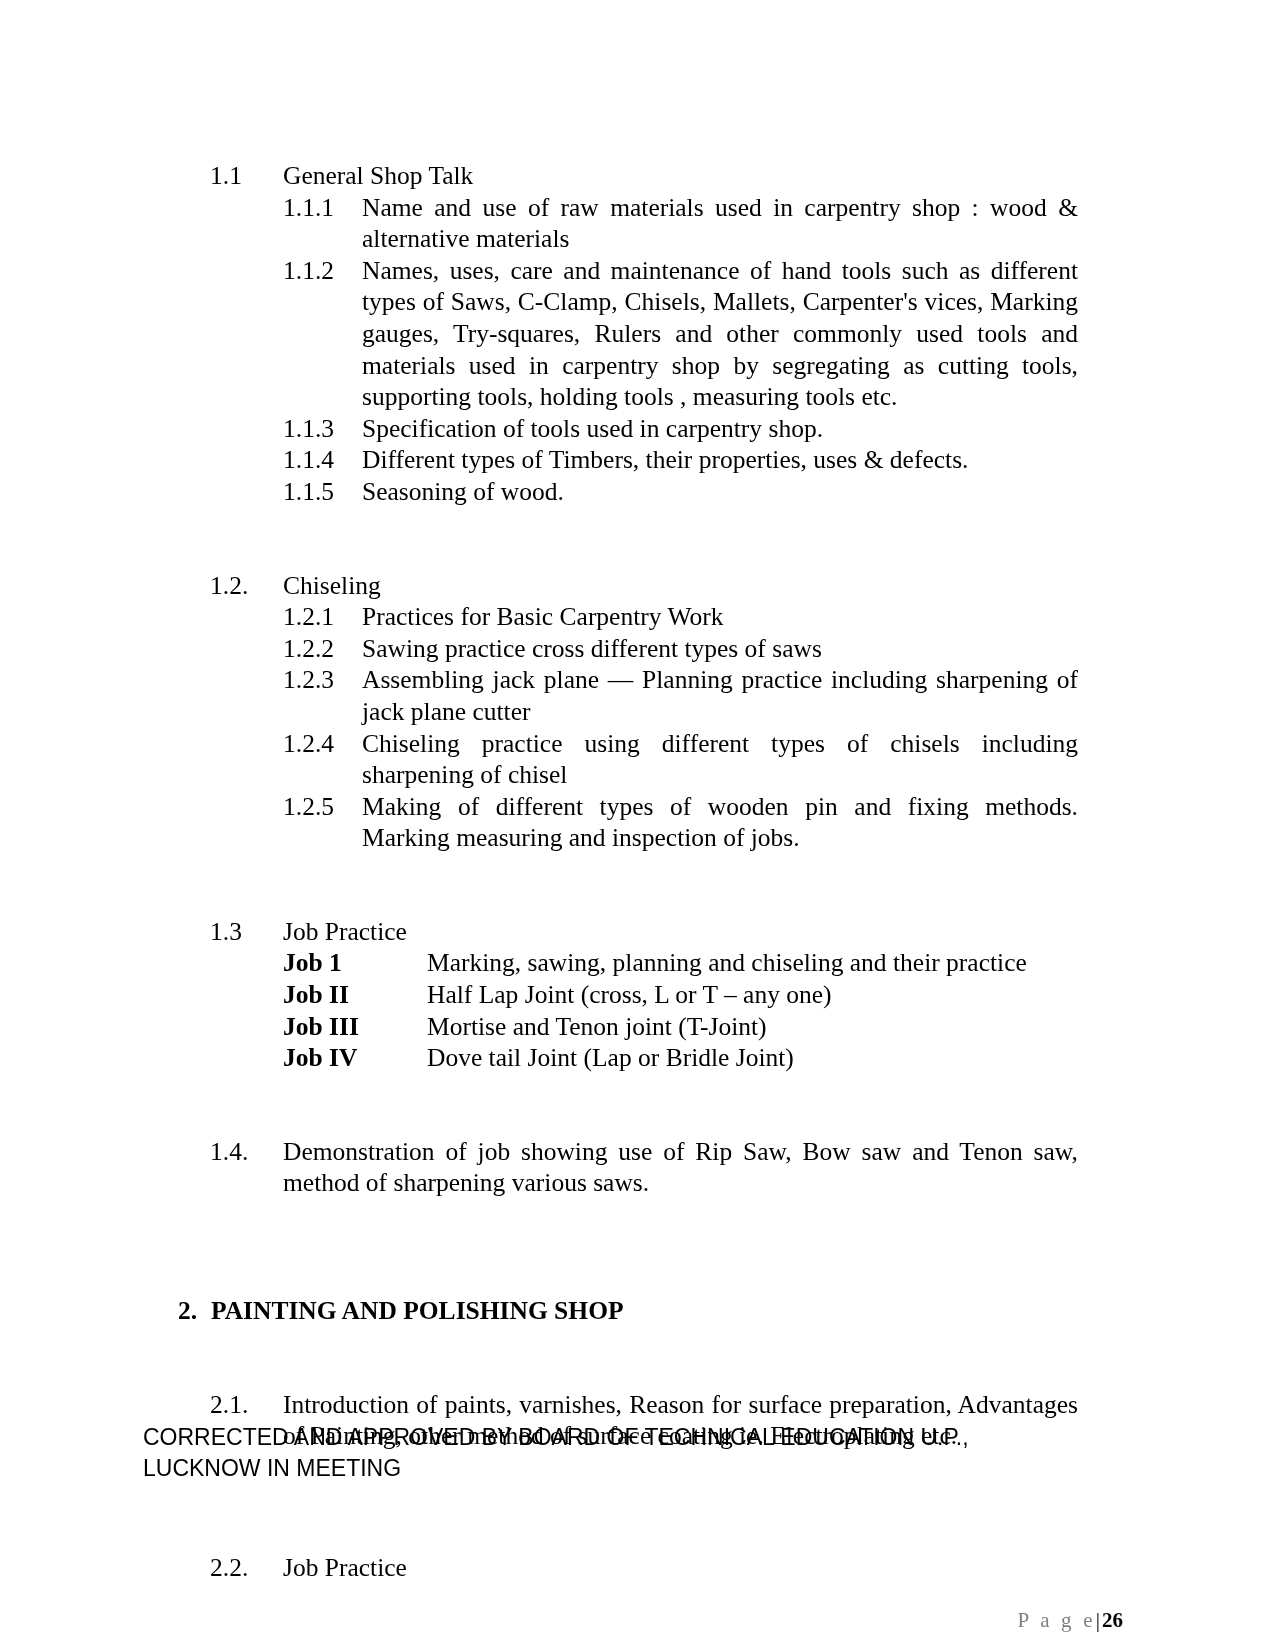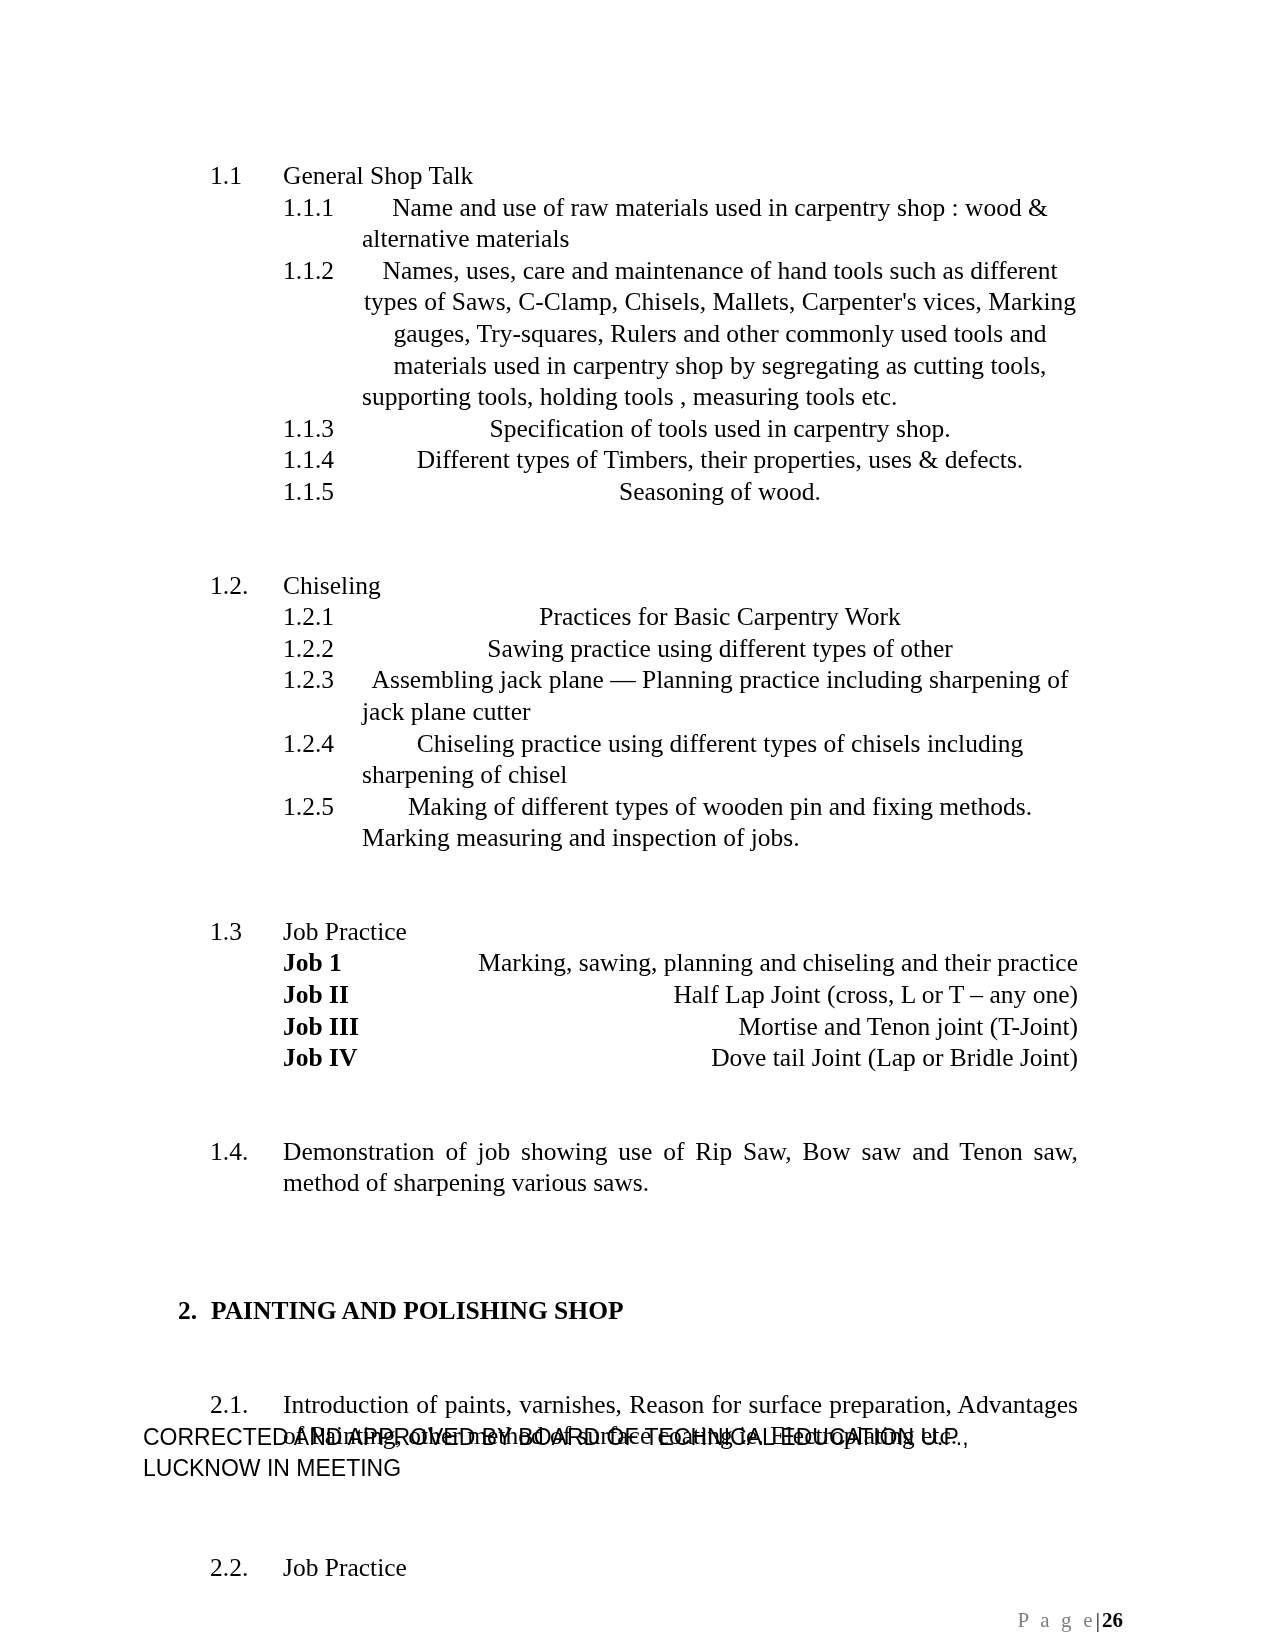--- a/index.html
+++ b/index.html
@@ -41,30 +41,30 @@
     flex: 0 0 73px;
   }
   .lvl1 > .txt { flex: 1 1 auto; }
 
   
   .lvl2 { margin-left: 140px; gap: 8px; }
   .lvl2 > .num {
     width: 71px;
     flex: 0 0 71px;
   }
-  .lvl2 > .txt { flex: 1 1 auto; text-align: center; }
+  .lvl2 > .txt { flex: 1 1 auto; }
 
   
   .jobrow { margin-left: 140px; }
   .jobrow > .num {
     width: 144px;
     flex: 0 0 144px;
     font-weight: bold;
   }
-  .jobrow > .txt { flex: 1 1 auto; text-align: right; }
+  .jobrow > .txt { flex: 1 1 auto; }
   .justify-all {
     text-align: justify;
     text-align-last: left;
   }
 
   
   .section-head {
     display: flex;
     align-items: flex-start;
     margin-left: 35px;
@@ -157,21 +157,21 @@
       <span class="txt">Chiseling</span>
     </div>
 
     <div class="row lvl2">
       <span class="num">1.2.1</span>
       <span class="txt">Practices for Basic Carpentry Work</span>
     </div>
 
     <div class="row lvl2">
       <span class="num">1.2.2</span>
-      <span class="txt">Sawing practice using different types of other</span>
+      <span class="txt">Sawing practice cross different types of saws</span>
     </div>
 
     <div class="row lvl2">
       <span class="num">1.2.3</span>
       <span class="txt justify-all">Assembling jack plane — Planning practice including sharpening of jack plane cutter</span>
     </div>
 
     <div class="row lvl2">
       <span class="num">1.2.4</span>
       <span class="txt justify-all">Chiseling practice using different types of chisels including sharpening of chisel</span>

